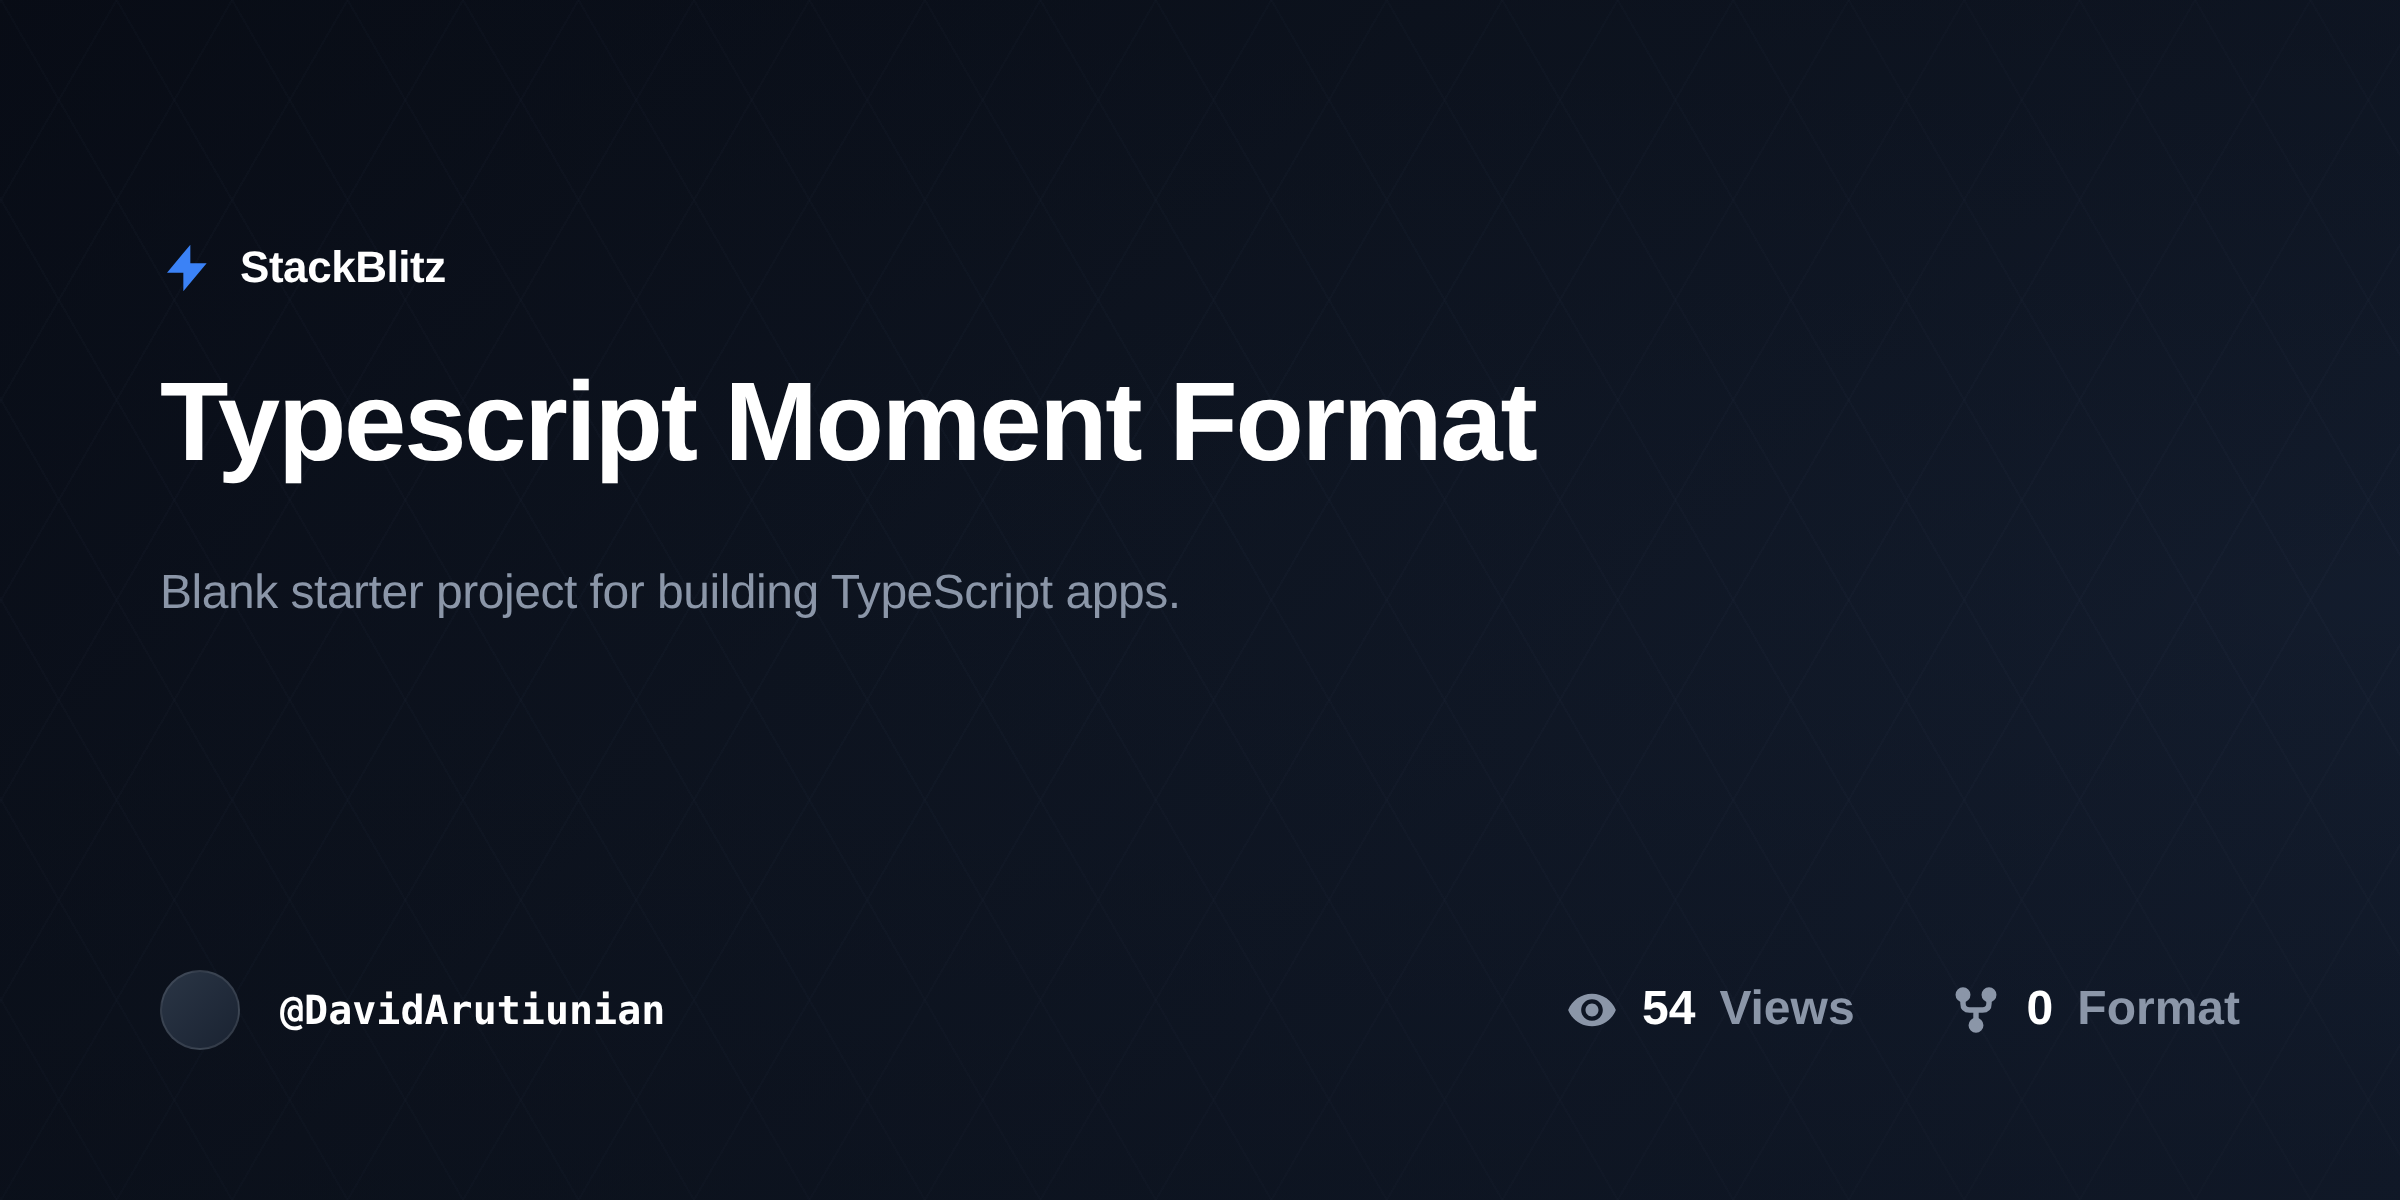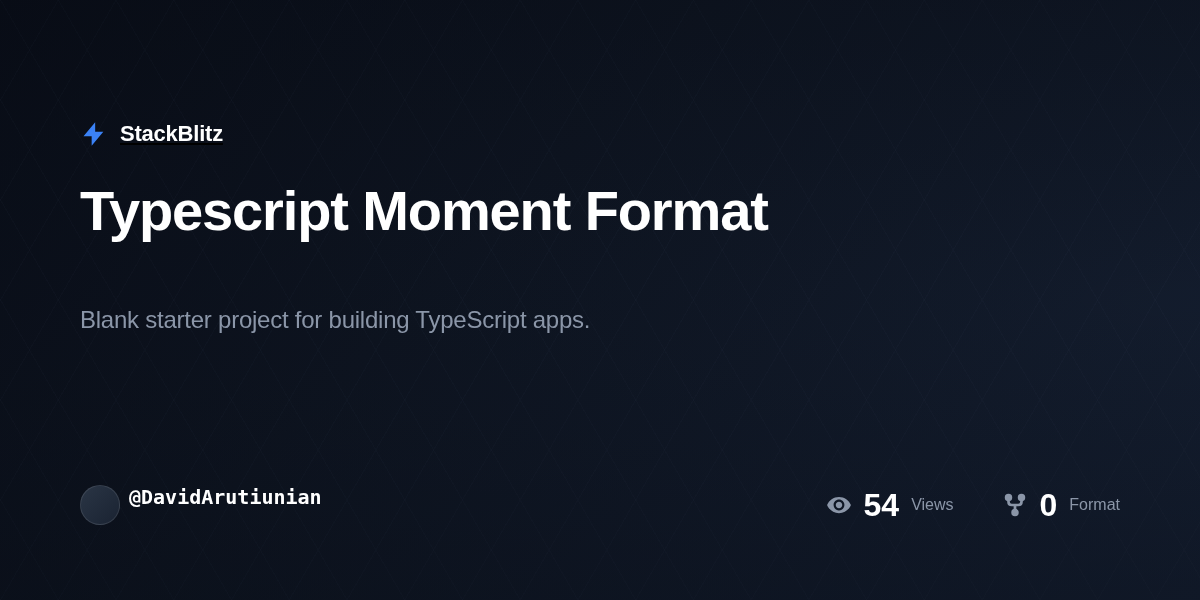--- a/index.html
+++ b/index.html
@@ -88,42 +88,41 @@
       height: 100%;
       display: flex;
       flex-direction: column;
     }
 
     .brand {
       display: flex;
       align-items: center;
       gap: 12px;
       margin-bottom: 32px;
-      text-decoration: underline;
     }
 
     .bolt-icon {
       width: 28px;
       height: 28px;
       color: #3b82f6;
     }
 
     .brand-text {
       color: #ffffff;
       font-size: 22px;
       font-weight: 700;
       letter-spacing: -0.01em;
     }
 
     .title {
       color: #ffffff;
       font-size: 56px;
       font-weight: 800;
       letter-spacing: -0.02em;
-      margin-bottom: 36px;
+      margin-bottom: 13px;
       line-height: 1.1;
     }
 
     .description {
       color: #8b96a8;
       font-size: 24px;
       font-weight: 400;
       letter-spacing: -0.01em;
       margin-top: 28px;
     }
@@ -133,21 +132,22 @@
       bottom: 75px;
       left: 80px;
       right: 80px;
       display: flex;
       align-items: center;
       justify-content: space-between;
     }
 
     .author {
       display: flex;
-      gap: 9px;
+      align-items: center;
+      gap: 20px;
     }
 
     .avatar {
       width: 40px;
       height: 40px;
       border-radius: 50%;
       background: linear-gradient(135deg, #2a3545 0%, #1a2332 100%);
       border: 1px solid rgba(255, 255, 255, 0.1);
     }
 
@@ -171,28 +171,28 @@
     }
 
     .stat-icon {
       width: 26px;
       height: 26px;
       color: #8b96a8;
     }
 
     .stat-value {
       color: #ffffff;
-      font-size: 32px;
+      font-size: 24px;
       font-weight: 700;
     }
 
     .stat-label {
       color: #8b96a8;
-      font-size: 16px;
-      font-weight: 400;
+      font-size: 24px;
+      font-weight: 700;
     }
   </style>
 </head>
 <body>
 
 <div class="bg-texture"></div>
 <div class="bg-pattern"></div>
 <div class="vignette"></div>
 
 <div class="content">

